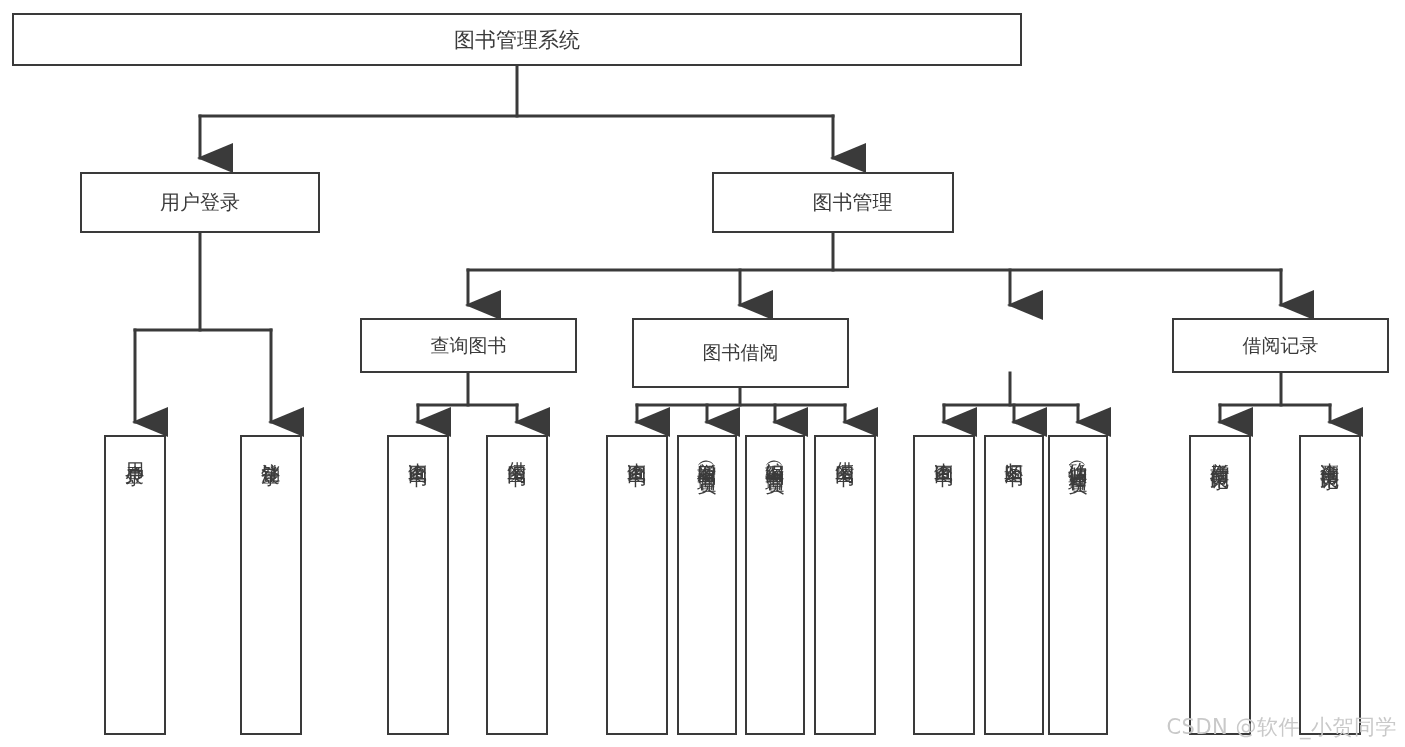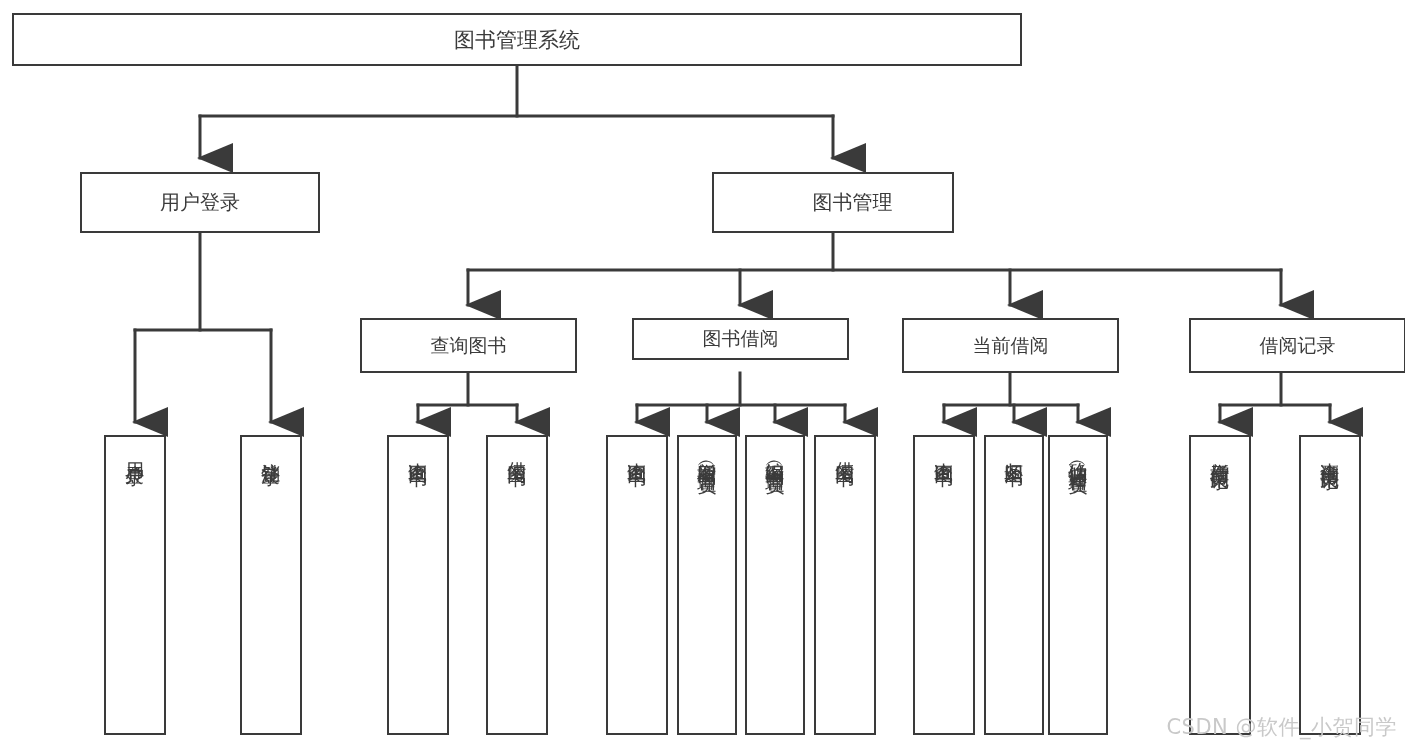--- a/index.html
+++ b/index.html
@@ -113,27 +113,24 @@
   <div class="node level1" style="left:80px;top:172px;width:240px;height:61px;">
     <span class="label">用户登录</span>
   </div>
   <div class="node level1" style="left:712px;top:172px;width:242px;height:61px;padding-left:39px;">
     <span class="label">图书管理</span>
   </div>
 
   <div class="node level2" style="left:360px;top:318px;width:217px;height:55px;">
     <span class="label">查询图书</span>
   </div>
-  <div class="node level2" style="left:632px;top:318px;width:217px;height:42px;">
+  <div class="node level2" style="left:632px;top:318px;width:217px;height:70px;">
     <span class="label">图书借阅</span>
   </div>
-  <div class="node level2" style="left:902px;top:318px;width:217px;height:55px;">
-    <span class="label">当前借阅</span>
-  </div>
-  <div class="node level2" style="left:1172px;top:318px;width:217px;height:55px;margin-left:17px;">
+  <div class="node level2" style="left:1172px;top:318px;width:217px;height:55px;">
     <span class="label">借阅记录</span>
   </div>
 
   <div class="node leaf" style="left:104px;top:435px;width:62px;height:300px;">
     <span class="vtext">用户登录</span>
   </div>
   <div class="node leaf" style="left:240px;top:435px;width:62px;height:300px;">
     <span class="vtext">注销登录</span>
   </div>
 

